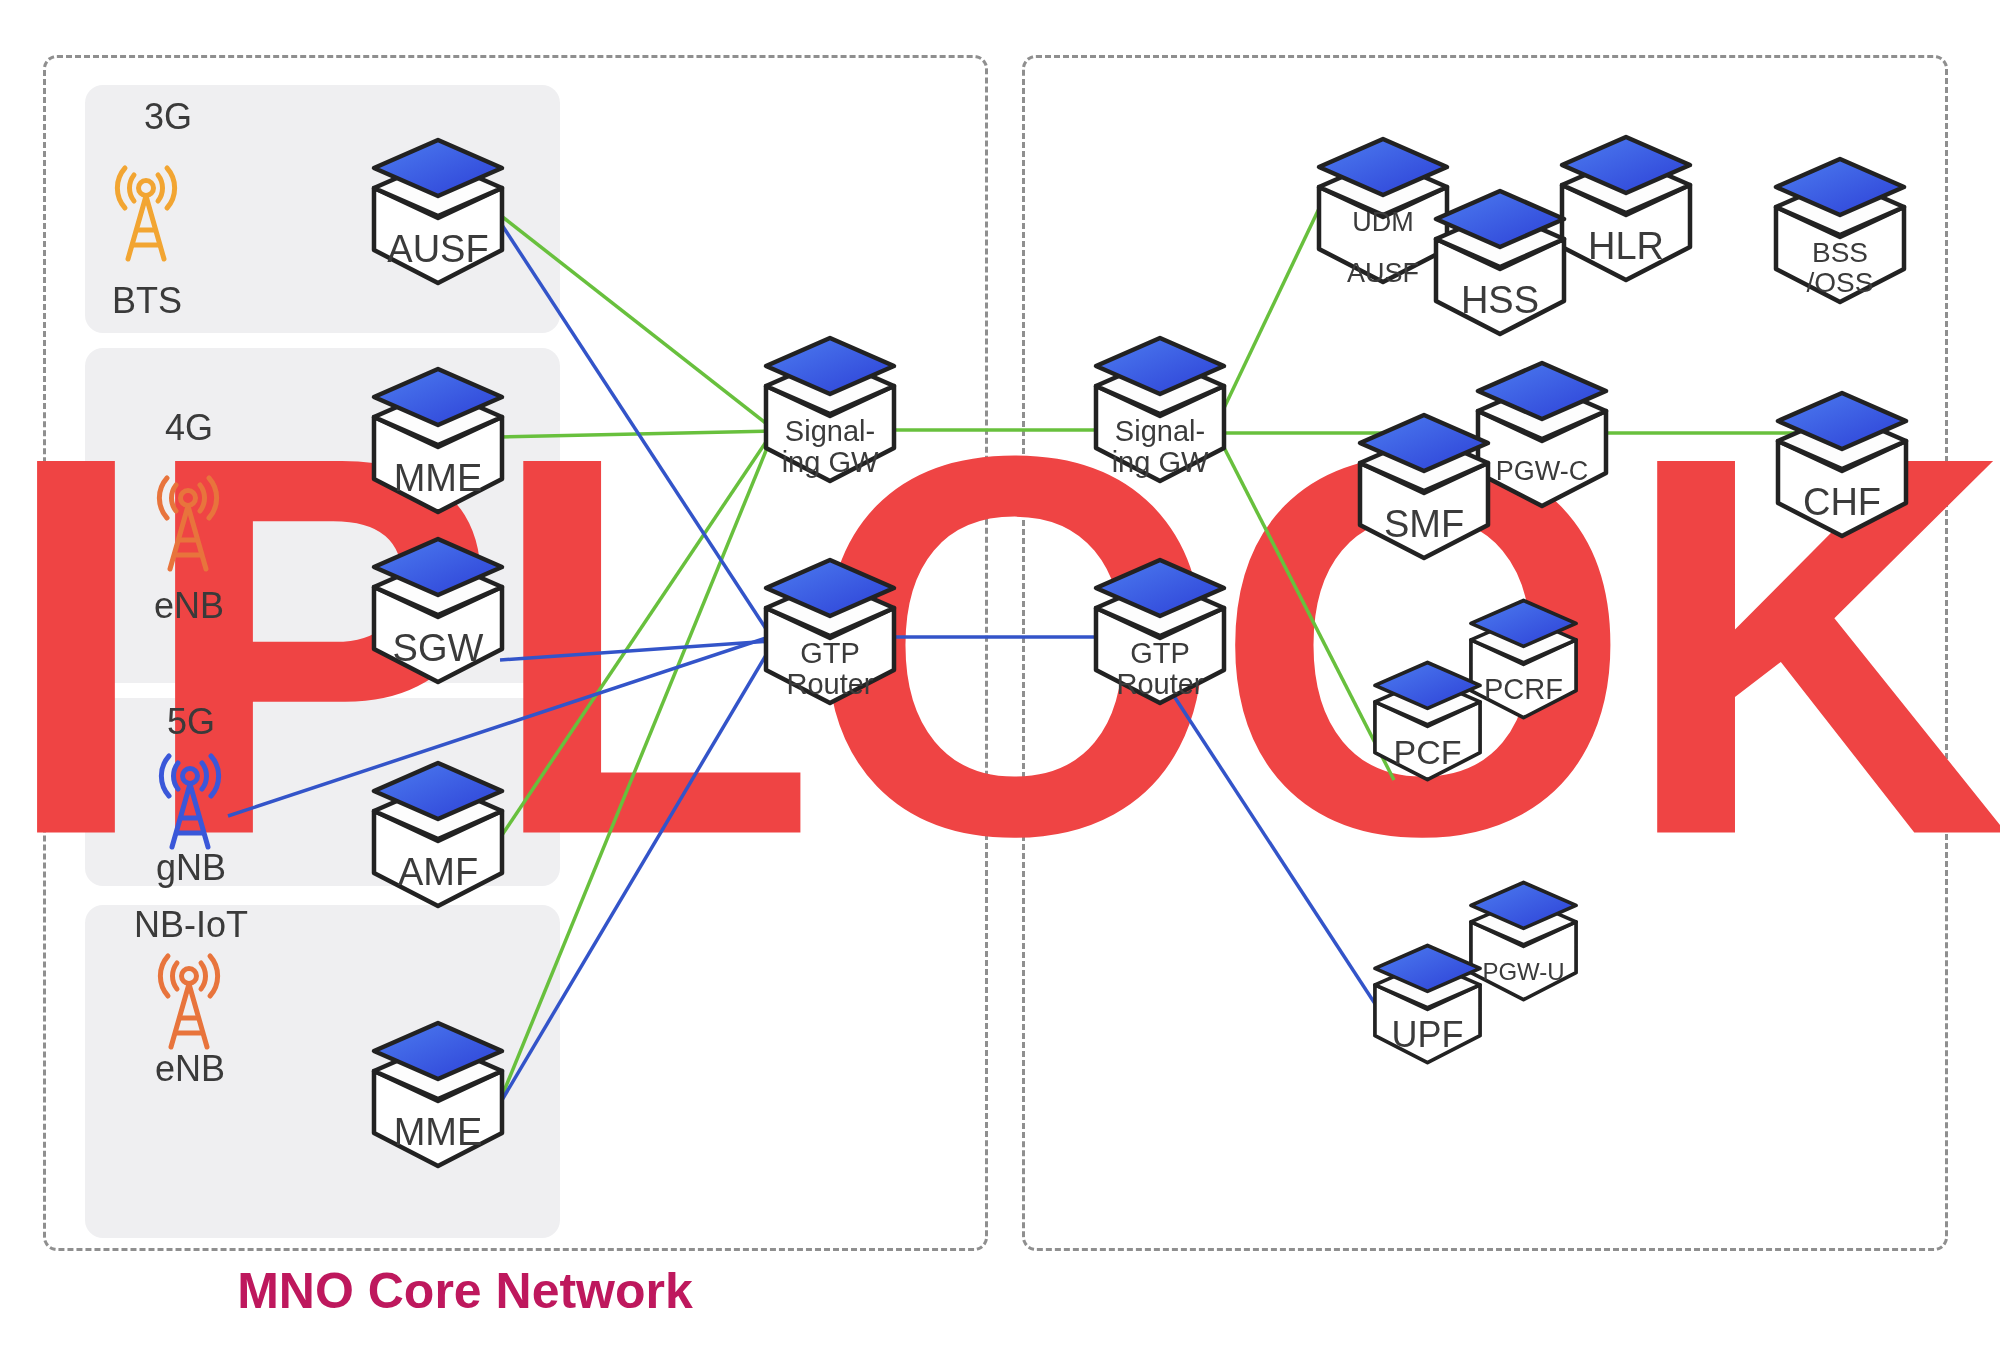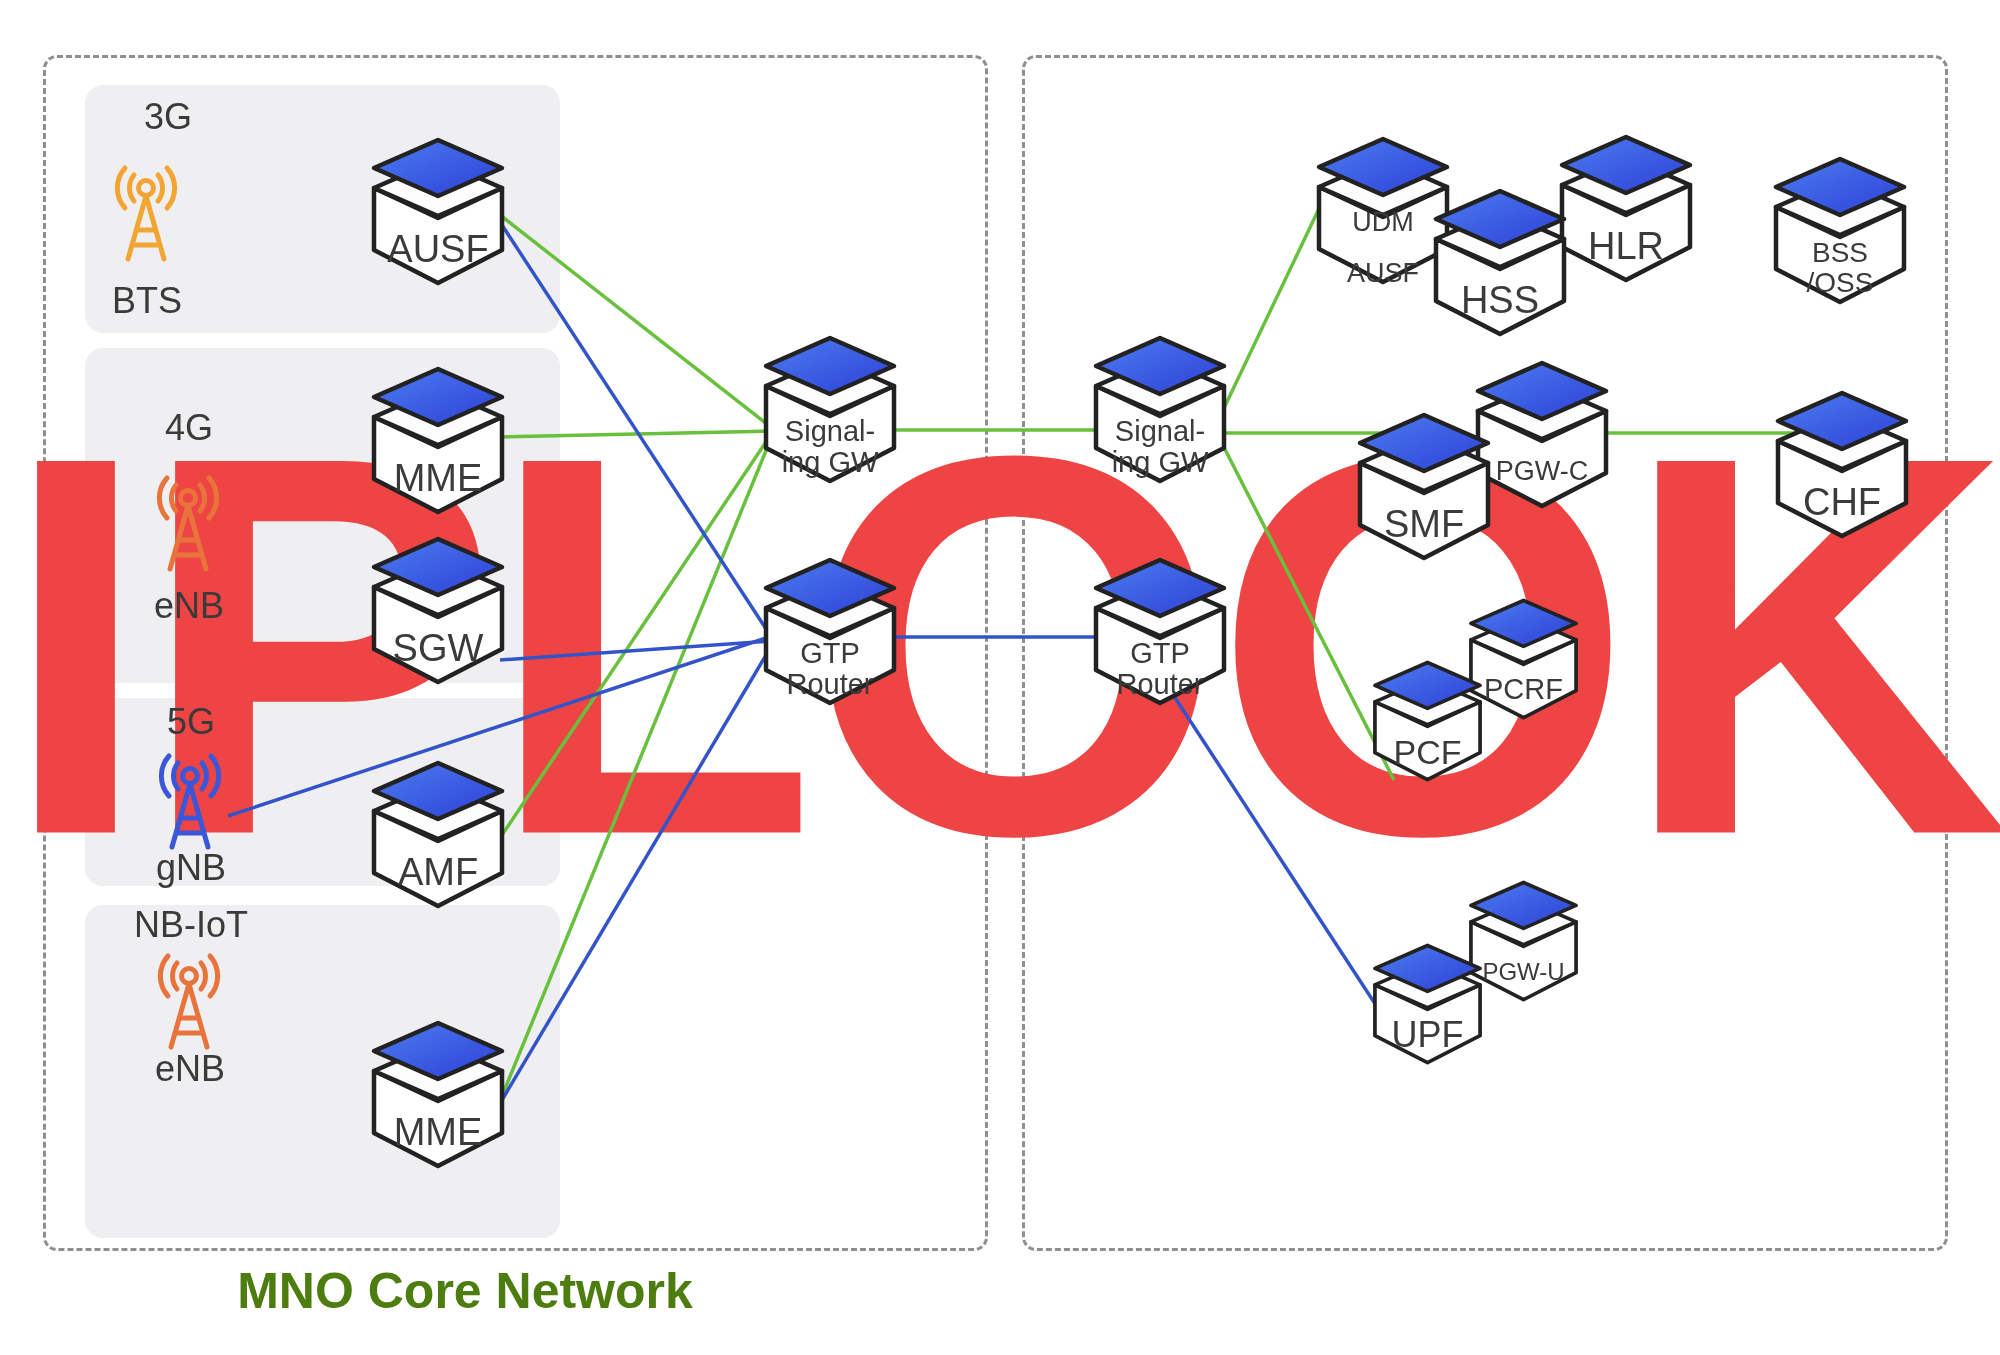--- a/index.html
+++ b/index.html
@@ -339,14 +339,14 @@
     <path d="M6 51 L70 81 L134 51 L134 113 L70 146 L6 113 Z" fill="#ffffff" stroke="#222222" stroke-width="4.5" stroke-linejoin="round"></path>
     <path d="M70 23 L134 51 L70 79 L6 51 Z" fill="#fdfdfd" stroke="#222222" stroke-width="4.5" stroke-linejoin="round"></path>
     <path d="M70 3 L134 31 L70 59 L6 31 Z" fill="url(#diamondGrad)" stroke="#222222" stroke-width="4.5" stroke-linejoin="round"></path>
   </svg>
         <div class="node-label" style="font-size: 36px;">
           <span>UPF</span>
         </div>
       </div>
     </div>
 
-  <div class="title" style="left: 465px; top: 1262px; color: #4d7c0f;">MNO Core Network</div>
+  <div class="title" style="left: 465px; top: 1262px; color: #be185d;">MNO Core Network</div>
 </div>
 
 </body></html>

